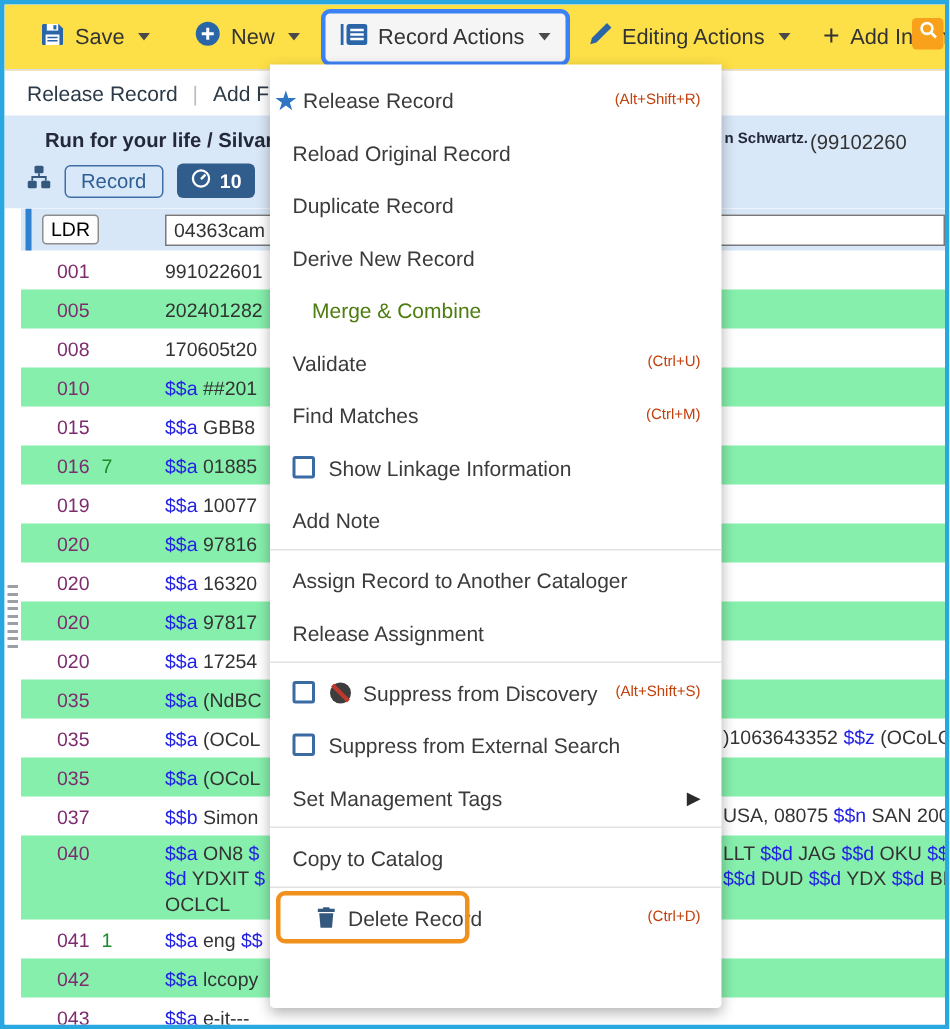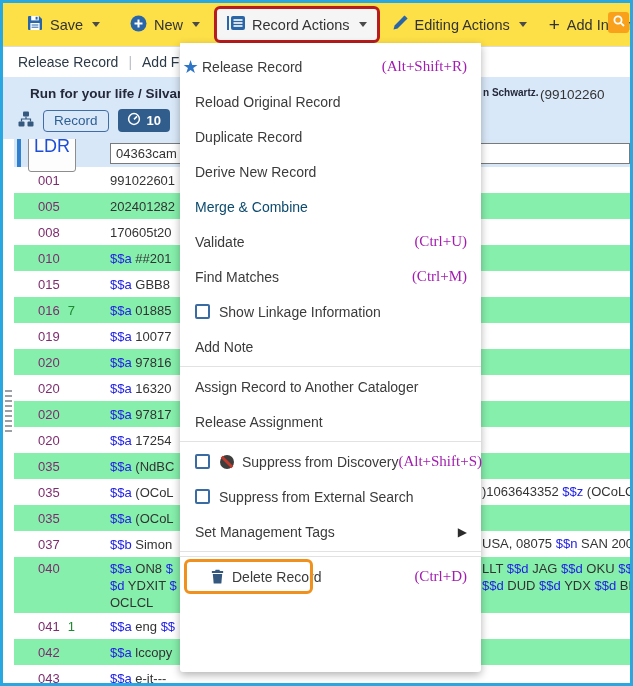--- a/index.html
+++ b/index.html
@@ -20,21 +20,21 @@
     display: inline-flex; align-items: center; gap: 7px;
     font-size: 14.5px; color: #333; cursor: pointer; white-space: nowrap;
   }
   .tbtn .caret {
     width: 0; height: 0; border-left: 4px solid transparent;
     border-right: 4px solid transparent; border-top: 5px solid #4a4a4a; margin-left: 2px;
   }
   .tbtn-save { margin-right: 30px; }
   .tbtn-new { margin-right: 14px; }
   .tbtn-record-actions {
-    border: 3px solid #b91c1c; border-radius: 6px; padding: 6px 10px; background: #f5f5f5;
+    border: 3px solid #3b82f6; border-radius: 6px; padding: 6px 10px; background: #f5f5f5;
   }
   .tbtn-editing { margin-left: 12px; }
   .tbtn-inventory { margin-left: 22px; }
   .plus-glyph { font-size: 19px; color: #333; line-height: 1; }
   .search-btn {
     position: absolute; right: 1px; top: 9px; width: 21px; height: 21px;
     background: #F9A11B; border-radius: 3px; display: flex; align-items: center; justify-content: center;
     cursor: pointer;
   }
 
@@ -77,21 +77,21 @@
   .sub { color: #2222E6; }
   .rfrag { position: absolute; left: 468px; color: #333; white-space: pre; font-size: 13px; line-height: 17px; }
 
   .mrow.ldr { height: 28px; background: #D8E7F7; }
   .mrow.ldr::before {
     content: ""; position: absolute; left: 3px; top: 0; width: 4px; height: 100%; background: #2F80CF;
   }
   .mrow.ldr .gutter { padding-left: 14px; }
   .ldr-tagbox {
     border: 1px solid #8d8d8d; border-radius: 3px; background: #fdfdfd;
-    color: #1d4ed8; padding: 1px 5px 14px; font-size: 18px;
+    color: #000000; padding: 1px 5px 2px; font-size: 13px;
   }
   .ldr-input {
     flex: 1; border: 1px solid #7a7a7a; background: #fff; height: 21px;
     line-height: 19px; padding-left: 5px; font-size: 13px; color: #333; white-space: pre; overflow: hidden;
   }
 
   .drag-handle {
     position: absolute; left: 2px; top: 387px; width: 7px; height: 42px; cursor: row-resize;
     background: repeating-linear-gradient(to bottom, #9aa0a6 0 2px, transparent 2px 5px);
   }
@@ -101,29 +101,29 @@
     position: absolute; left: 177px; top: 40px; width: 301px; height: 629px;
     background: #fff; box-shadow: 0 3px 9px rgba(0,0,0,.3); border-radius: 0 0 3px 3px;
     padding: 6px 0 4px; display: flex; flex-direction: column; z-index: 10;
   }
   .mi {
     height: 35px; flex: 0 0 35px; display: flex; align-items: center;
     padding: 0 14px 0 15px; font-size: 14px; color: #3b3b3b; cursor: pointer; position: relative;
     white-space: nowrap;
   }
   .mi.has-lefticon { padding-left: 1px; }
-  .mi.disabled { color: #0c4a6e; cursor: default; }
+  .mi.disabled { color: #4d7c0f; cursor: default; margin-left: 13px; }
   .mi .star { color: #2E75C5; font-size: 18px; width: 19px; text-align: center; margin-right: 2px; line-height: 1; }
   .mi .trash { width: 15px; height: 15px; margin-right: 7px; margin-left: 15px; }
   .mi .checkbox {
     width: 15px; height: 15px; border: 2px solid #3A6BA3; border-radius: 2px;
     background: #fff; margin-right: 9px; flex: 0 0 15px;
   }
   .mi .blockicon { width: 16px; height: 16px; margin-right: 7px; }
-  .mi .shortcut { margin-left: auto; color: #a21caf; font-size: 15px; font-family: Liberation Serif, serif; }
+  .mi .shortcut { margin-left: auto; color: #c2410c; font-size: 10px; }
   .mi .arrow { margin-left: auto; color: #2b2b2b; font-size: 12px; }
   .menu .divider { height: 1px; background: #e2e2e2; margin: 2px 0; flex: 0 0 1px; }
   .hl-box {
     position: absolute; left: 4px; top: 0; width: 129px; height: 35px;
     border: 3px solid #F0911E; border-radius: 6px; pointer-events: none;
   }
 </style>
 </head>
 <body>
 
@@ -414,20 +414,23 @@
       </div>
       <div class="mi">
         <span class="checkbox"></span>
         <span class="mi-label">Suppress from External Search</span>
       </div>
       <div class="mi">
         <span class="mi-label">Set Management Tags</span>
         <span class="arrow">▶</span>
       </div>
       <div class="divider"></div>
+      <div class="mi">
+        <span class="mi-label">Copy to Catalog</span>
+      </div>
       <div class="divider"></div>
       <div class="mi">
         <span class="trash"><svg width="15" height="15" viewBox="0 0 16 16" fill="#35597E">
             <path d="M6 0.8h4l.6 1.2H14v2.2H2V2h3.4z"></path>
             <path d="M3 5.2h10l-.9 10.3H3.9z"></path>
           </svg></span>
         <span class="mi-label">Delete Record</span>
         <span class="shortcut">(Ctrl+D)</span>
         <span class="hl-box"></span>
       </div>

